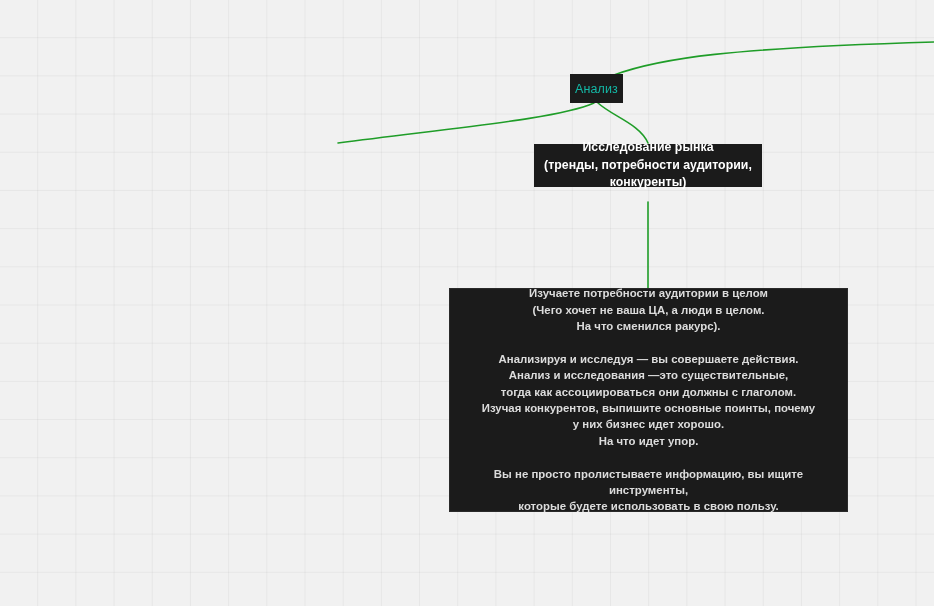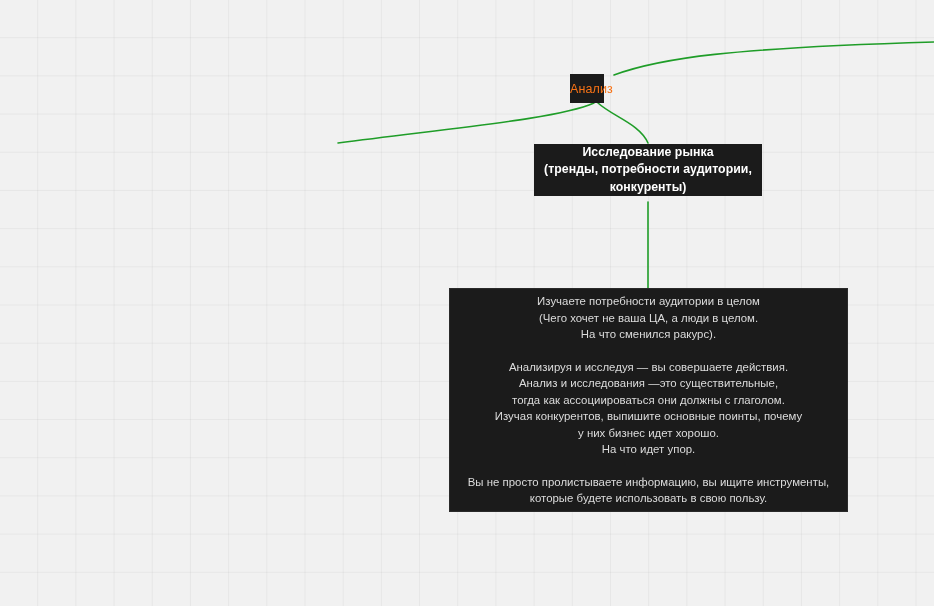--- a/index.html
+++ b/index.html
@@ -43,25 +43,25 @@
     box-sizing: border-box;
     display: flex;
     align-items: center;
     justify-content: center;
     text-align: center;
   }
 
   .node-root {
     left: 570px;
     top: 74px;
-    width: 34px;
+    width: 53px;
     height: 29px;
     font-size: 12.5px;
     font-weight: 400;
-    color: #f97316;
+    color: #14b8a6;
     letter-spacing: 0.1px;
   }
 
   .node-branch {
     font-size: 12.3px;
     font-weight: 700;
     line-height: 17.4px;
     letter-spacing: 0.05px;
     padding: 6px 10px;
   }
@@ -70,32 +70,32 @@
     left: 240px;
     top: 144px;
     width: 195px;
     height: 58px;
   }
 
   .node-market {
     left: 534px;
     top: 144px;
     width: 228px;
-    height: 52px;
+    height: 43px;
   }
 
   .node-note {
     left: 449px;
     top: 288px;
     width: 399px;
     height: 224px;
     font-size: 11.4px;
     line-height: 16.4px;
     color: #dcdcdc;
-    font-weight: 400;
+    font-weight: 700;
     letter-spacing: 0.02px;
     padding: 14px 12px;
     border: 1px solid #2a2a2a;
   }
 
   .node-text {
     white-space: pre-line;
     display: block;
     width: 100%;
   }

